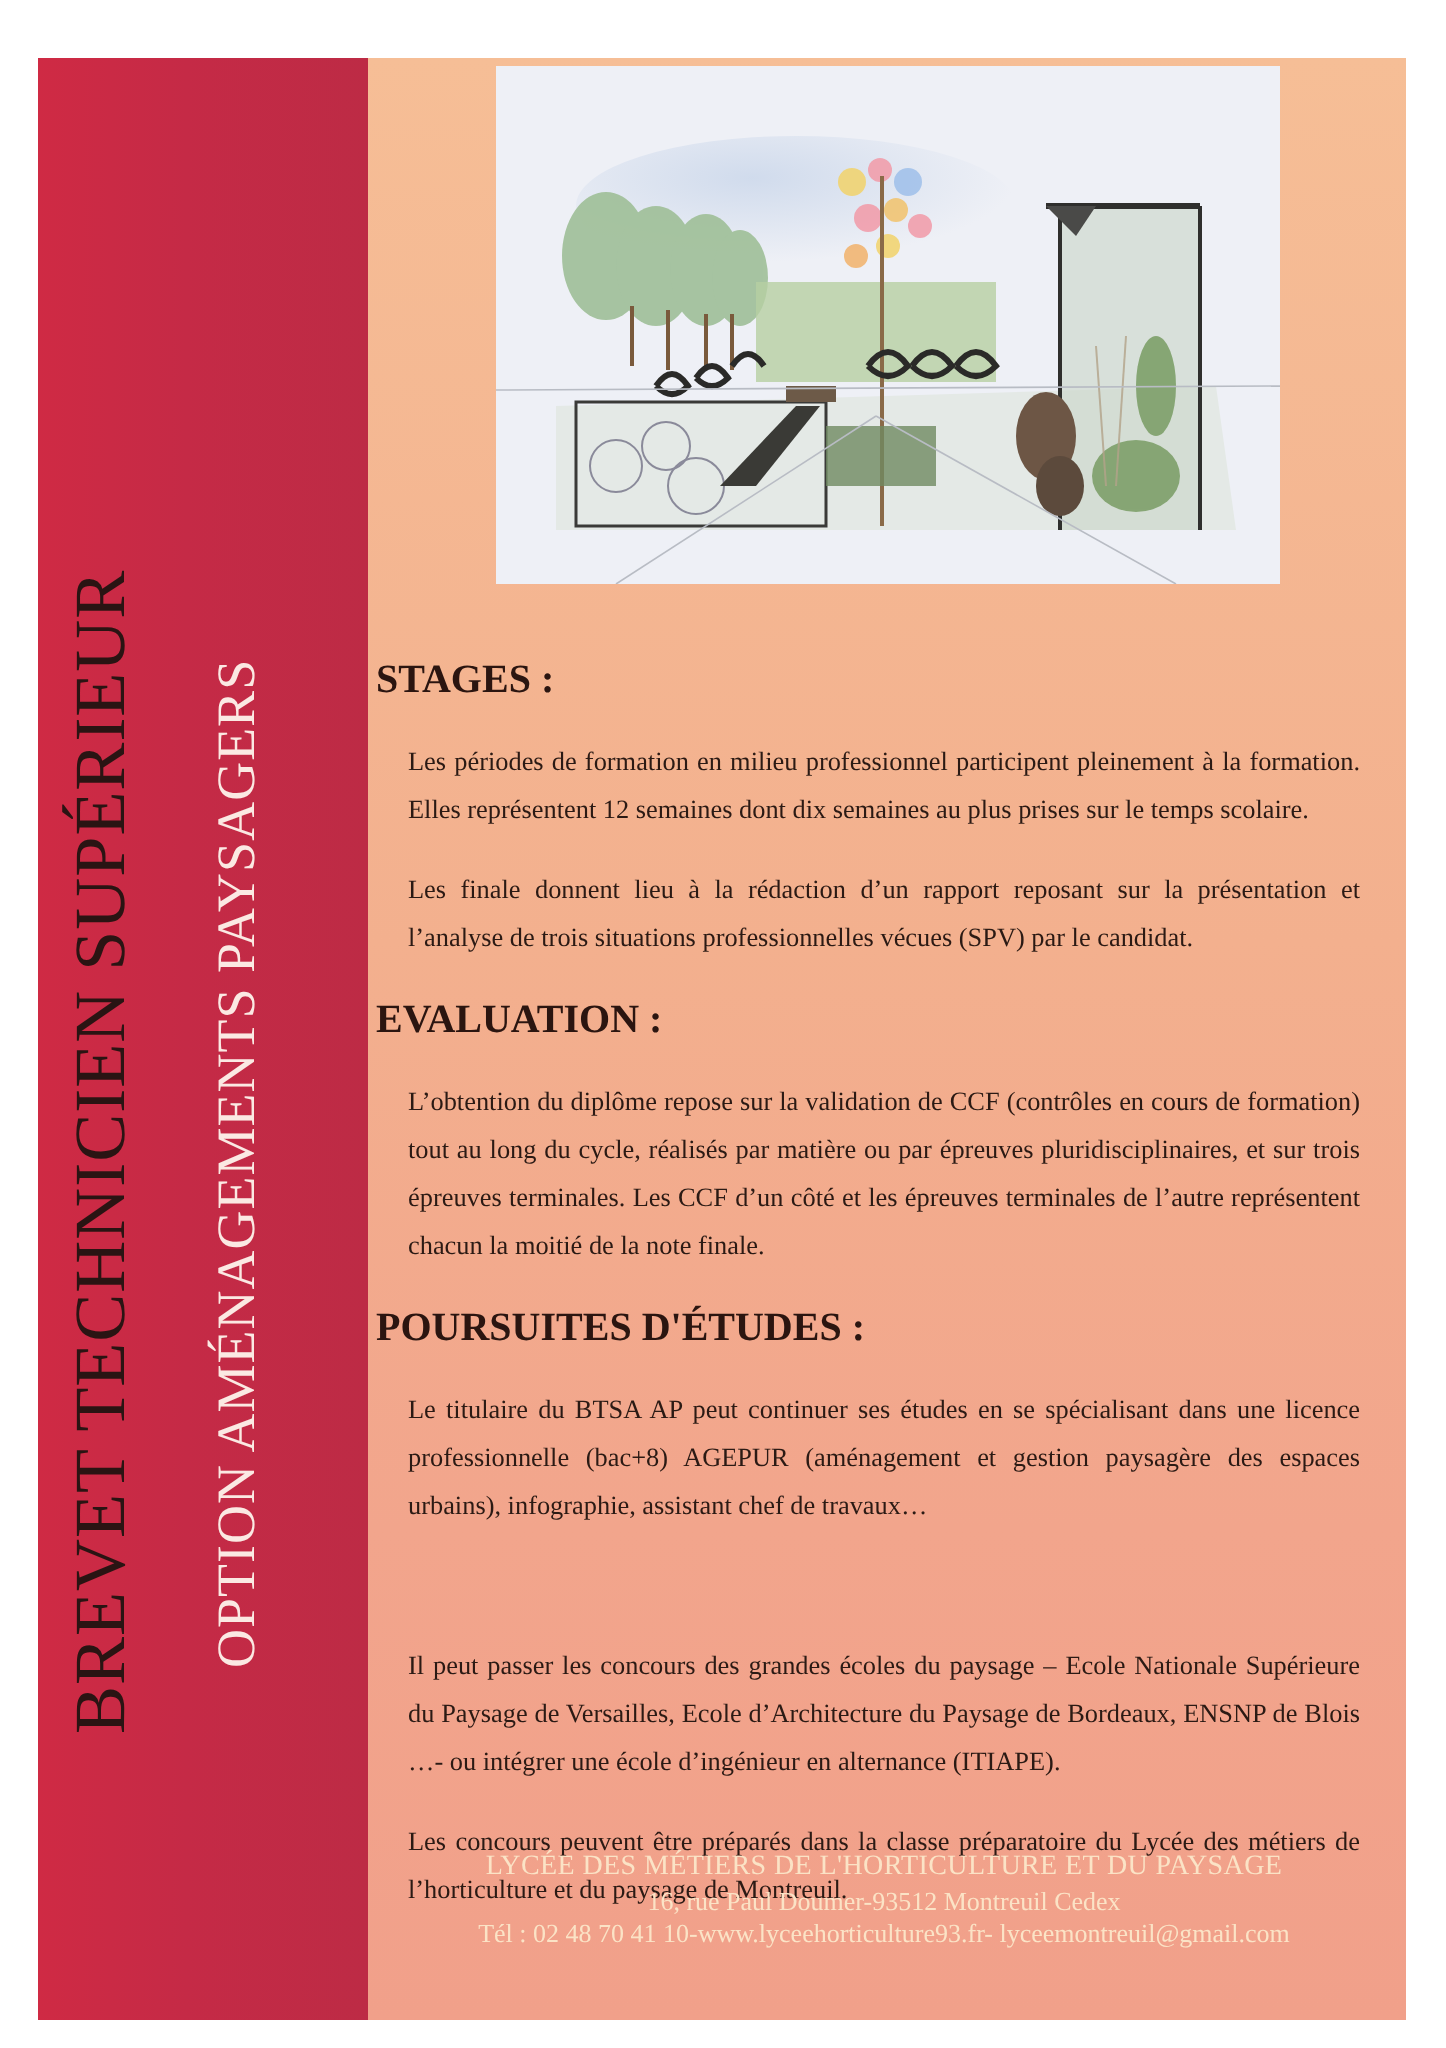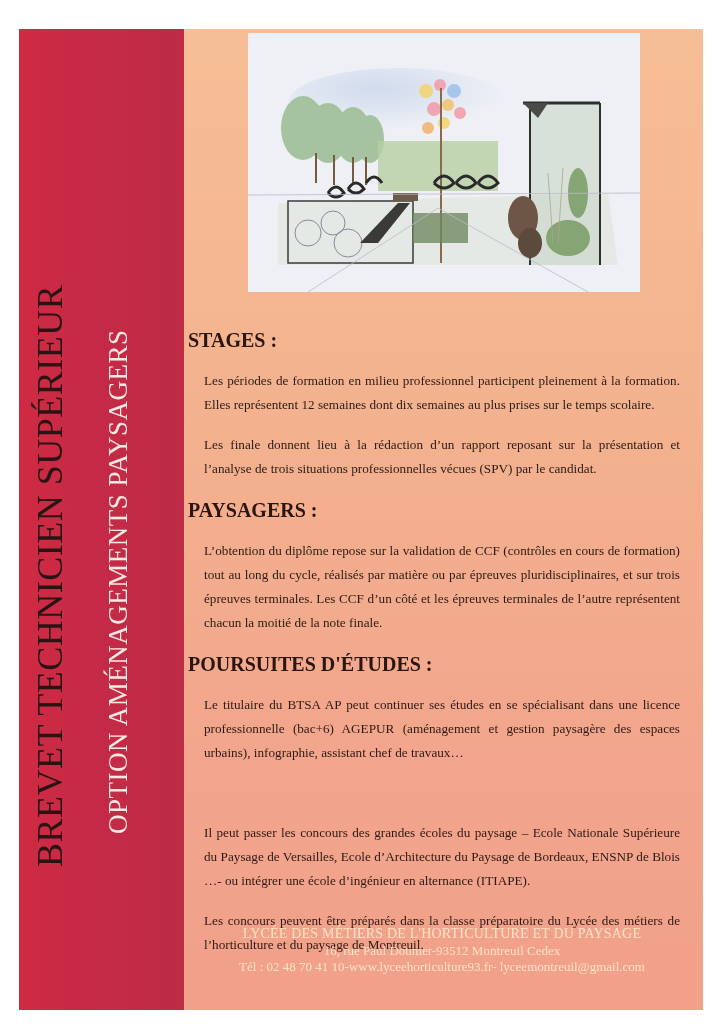--- a/index.html
+++ b/index.html
@@ -210,26 +210,26 @@
     </svg>
   </div>
 
   <div class="content">
     <div class="section">
       <div class="heading">STAGES :</div>
       <p class="para">Les périodes de formation en milieu professionnel participent pleinement à la formation. Elles représentent 12 semaines dont  dix semaines au plus prises sur le temps scolaire.</p>
       <p class="para">Les finale donnent lieu à la rédaction d’un rapport reposant sur la présentation et l’analyse de trois situations professionnelles vécues (SPV) par le candidat.</p>
     </div>
     <div class="section">
-      <div class="heading">PAYSAGERS :</div>
+      <div class="heading">EVALUATION :</div>
       <p class="para">L’obtention du diplôme repose sur la validation de CCF (contrôles en cours de formation) tout au long du cycle, réalisés par matière ou par épreuves pluridisciplinaires, et sur trois épreuves terminales. Les CCF d’un côté et les épreuves terminales  de l’autre représentent chacun la moitié de la note finale.</p>
     </div>
     <div class="section">
       <div class="heading">POURSUITES D'ÉTUDES :</div>
-      <p class="para">Le titulaire du BTSA AP peut continuer ses études en se spécialisant dans une licence professionnelle (bac+6)  AGEPUR (aménagement et gestion paysagère des espaces urbains), infographie, assistant chef de travaux…</p>
+      <p class="para">Le titulaire du BTSA AP peut continuer ses études en se spécialisant dans une licence professionnelle (bac+8)  AGEPUR (aménagement et gestion paysagère des espaces urbains), infographie, assistant chef de travaux…</p>
       <div class="gap"></div>
       <p class="para">Il peut passer les concours des grandes écoles du paysage – Ecole Nationale Supérieure du Paysage de Versailles, Ecole d’Architecture du Paysage de Bordeaux, ENSNP de Blois …- ou intégrer une école d’ingénieur en alternance (ITIAPE).</p>
       <p class="para">Les concours peuvent être préparés dans la classe préparatoire du Lycée des métiers de l’horticulture et du paysage de Montreuil.</p>
     </div>
   </div>
 
   <div class="footer">
     <div class="school">LYCÉE DES MÉTIERS DE L'HORTICULTURE ET DU PAYSAGE</div>
     <div class="address">16, rue Paul Doumer-93512 Montreuil Cedex</div>
     <div class="contact">Tél : 02 48 70 41 10-www.lyceehorticulture93.fr- lyceemontreuil@gmail.com</div>

